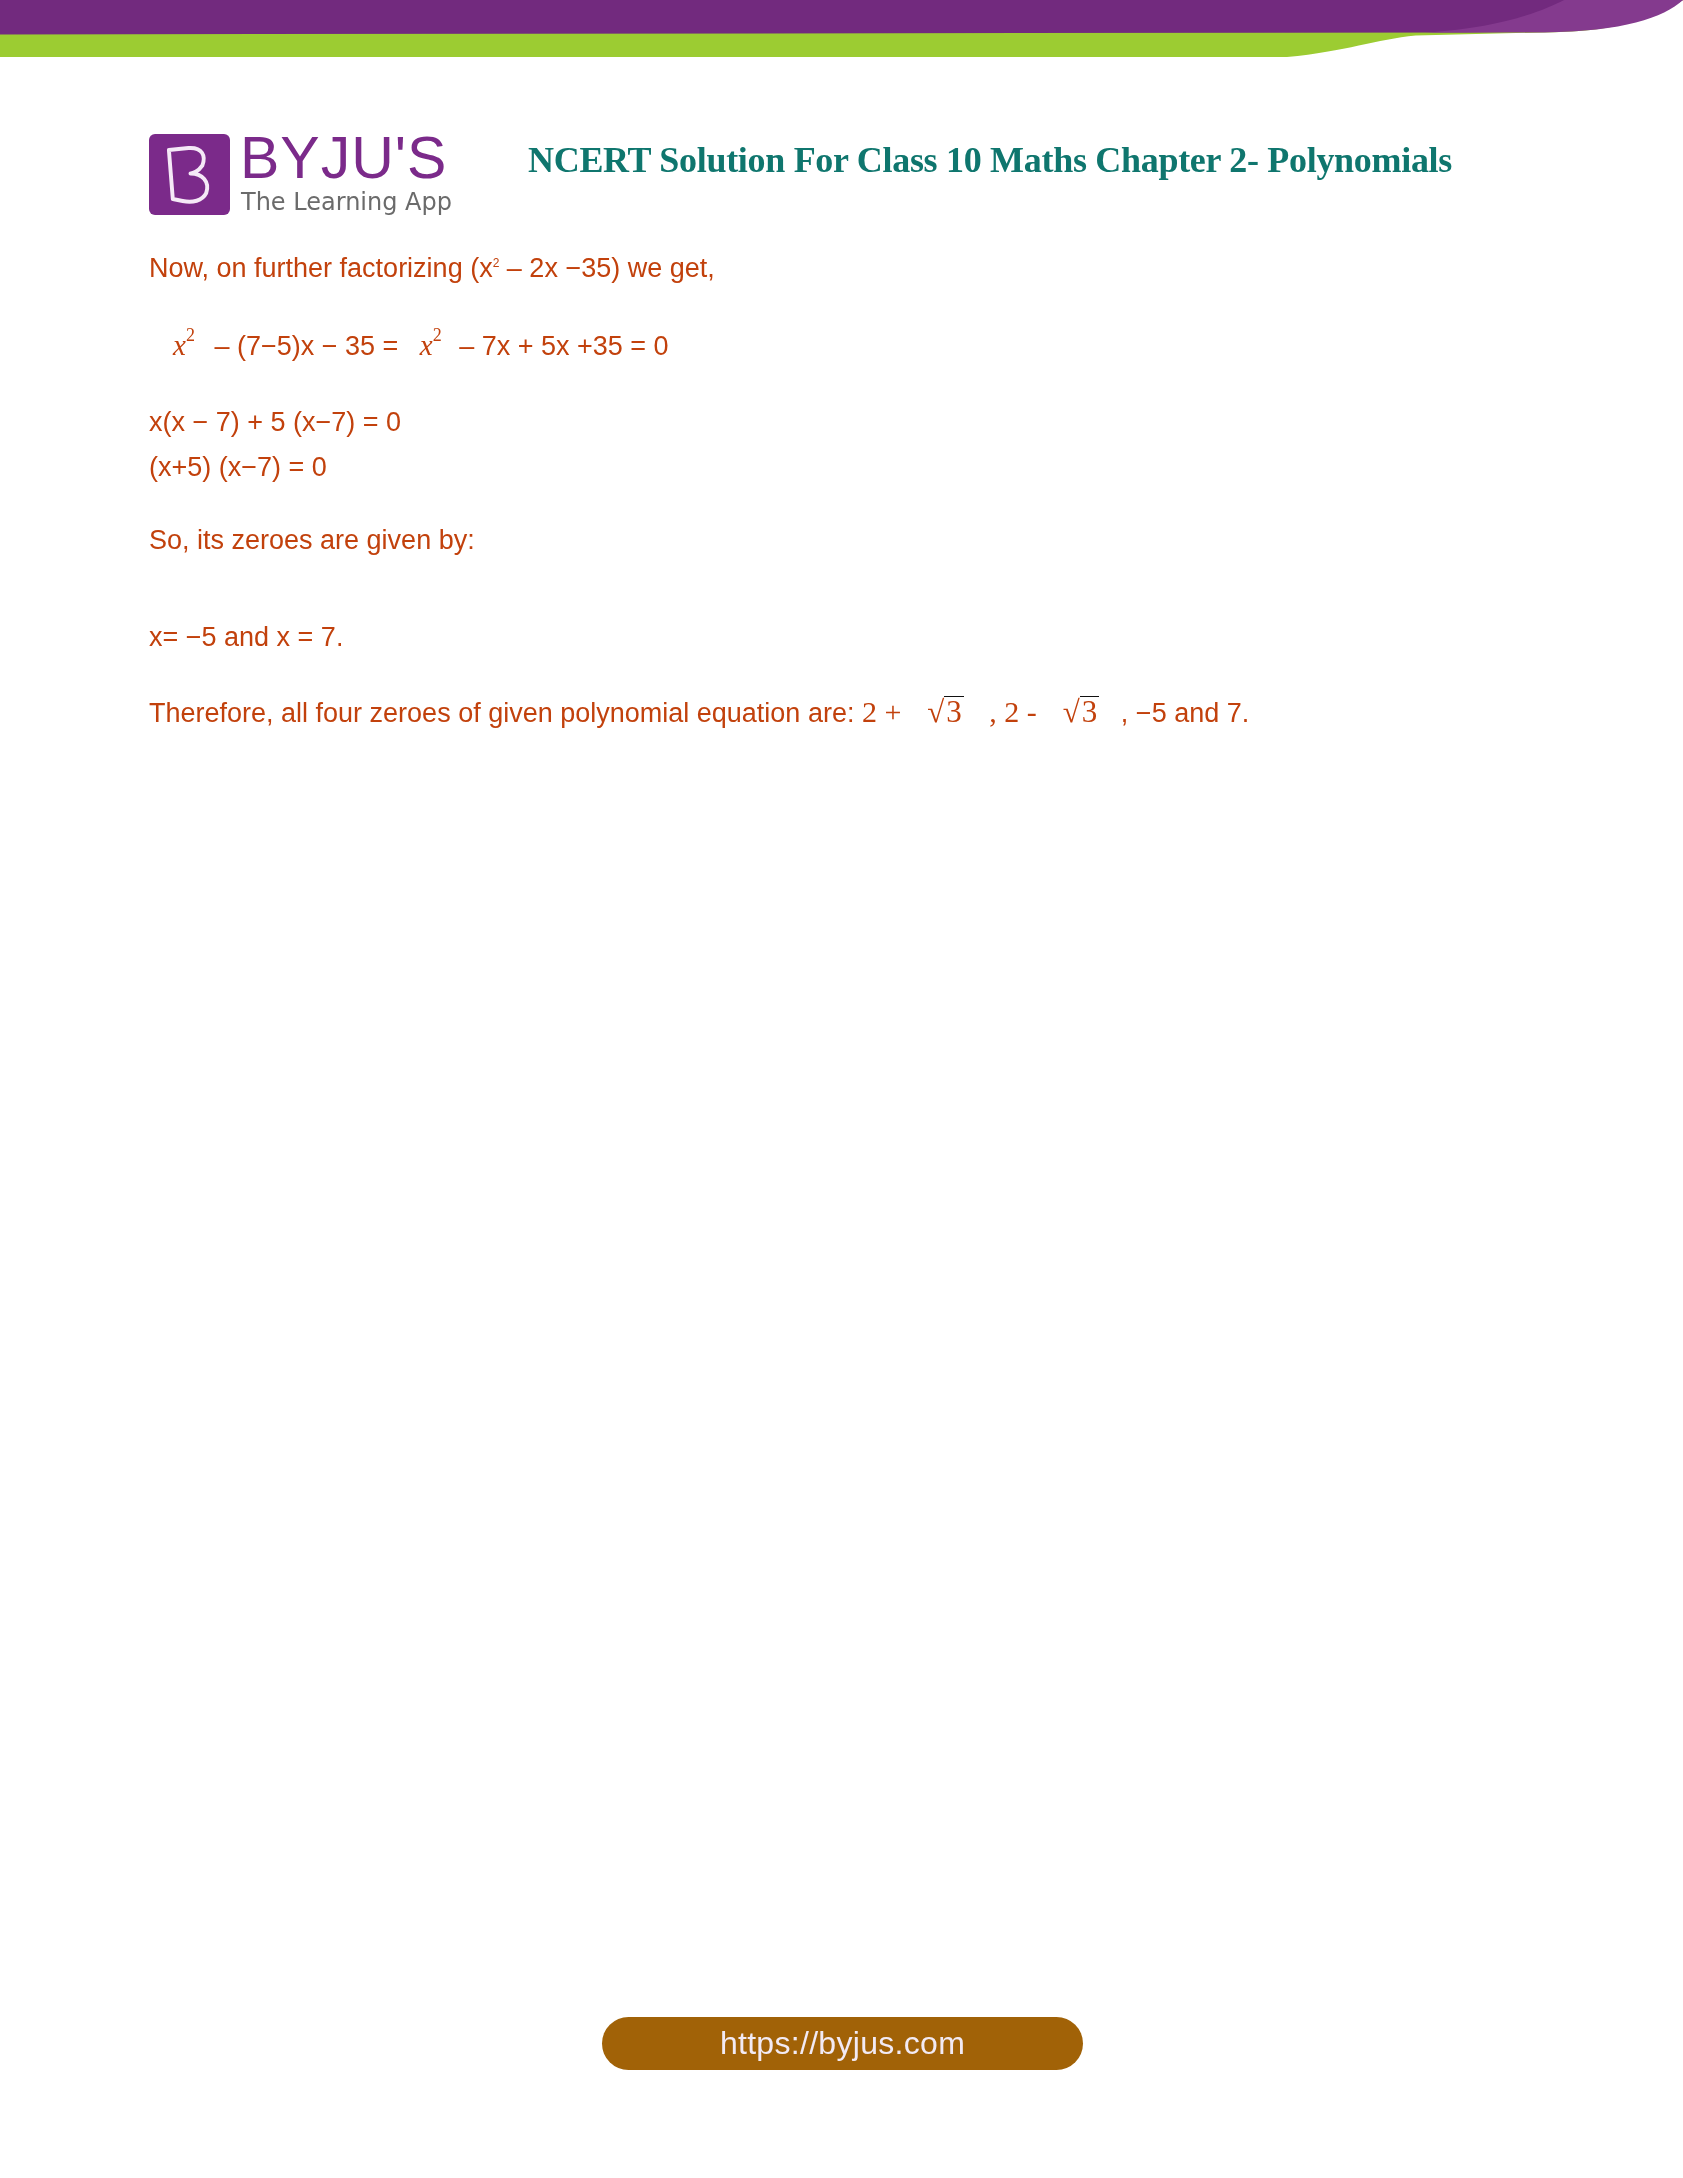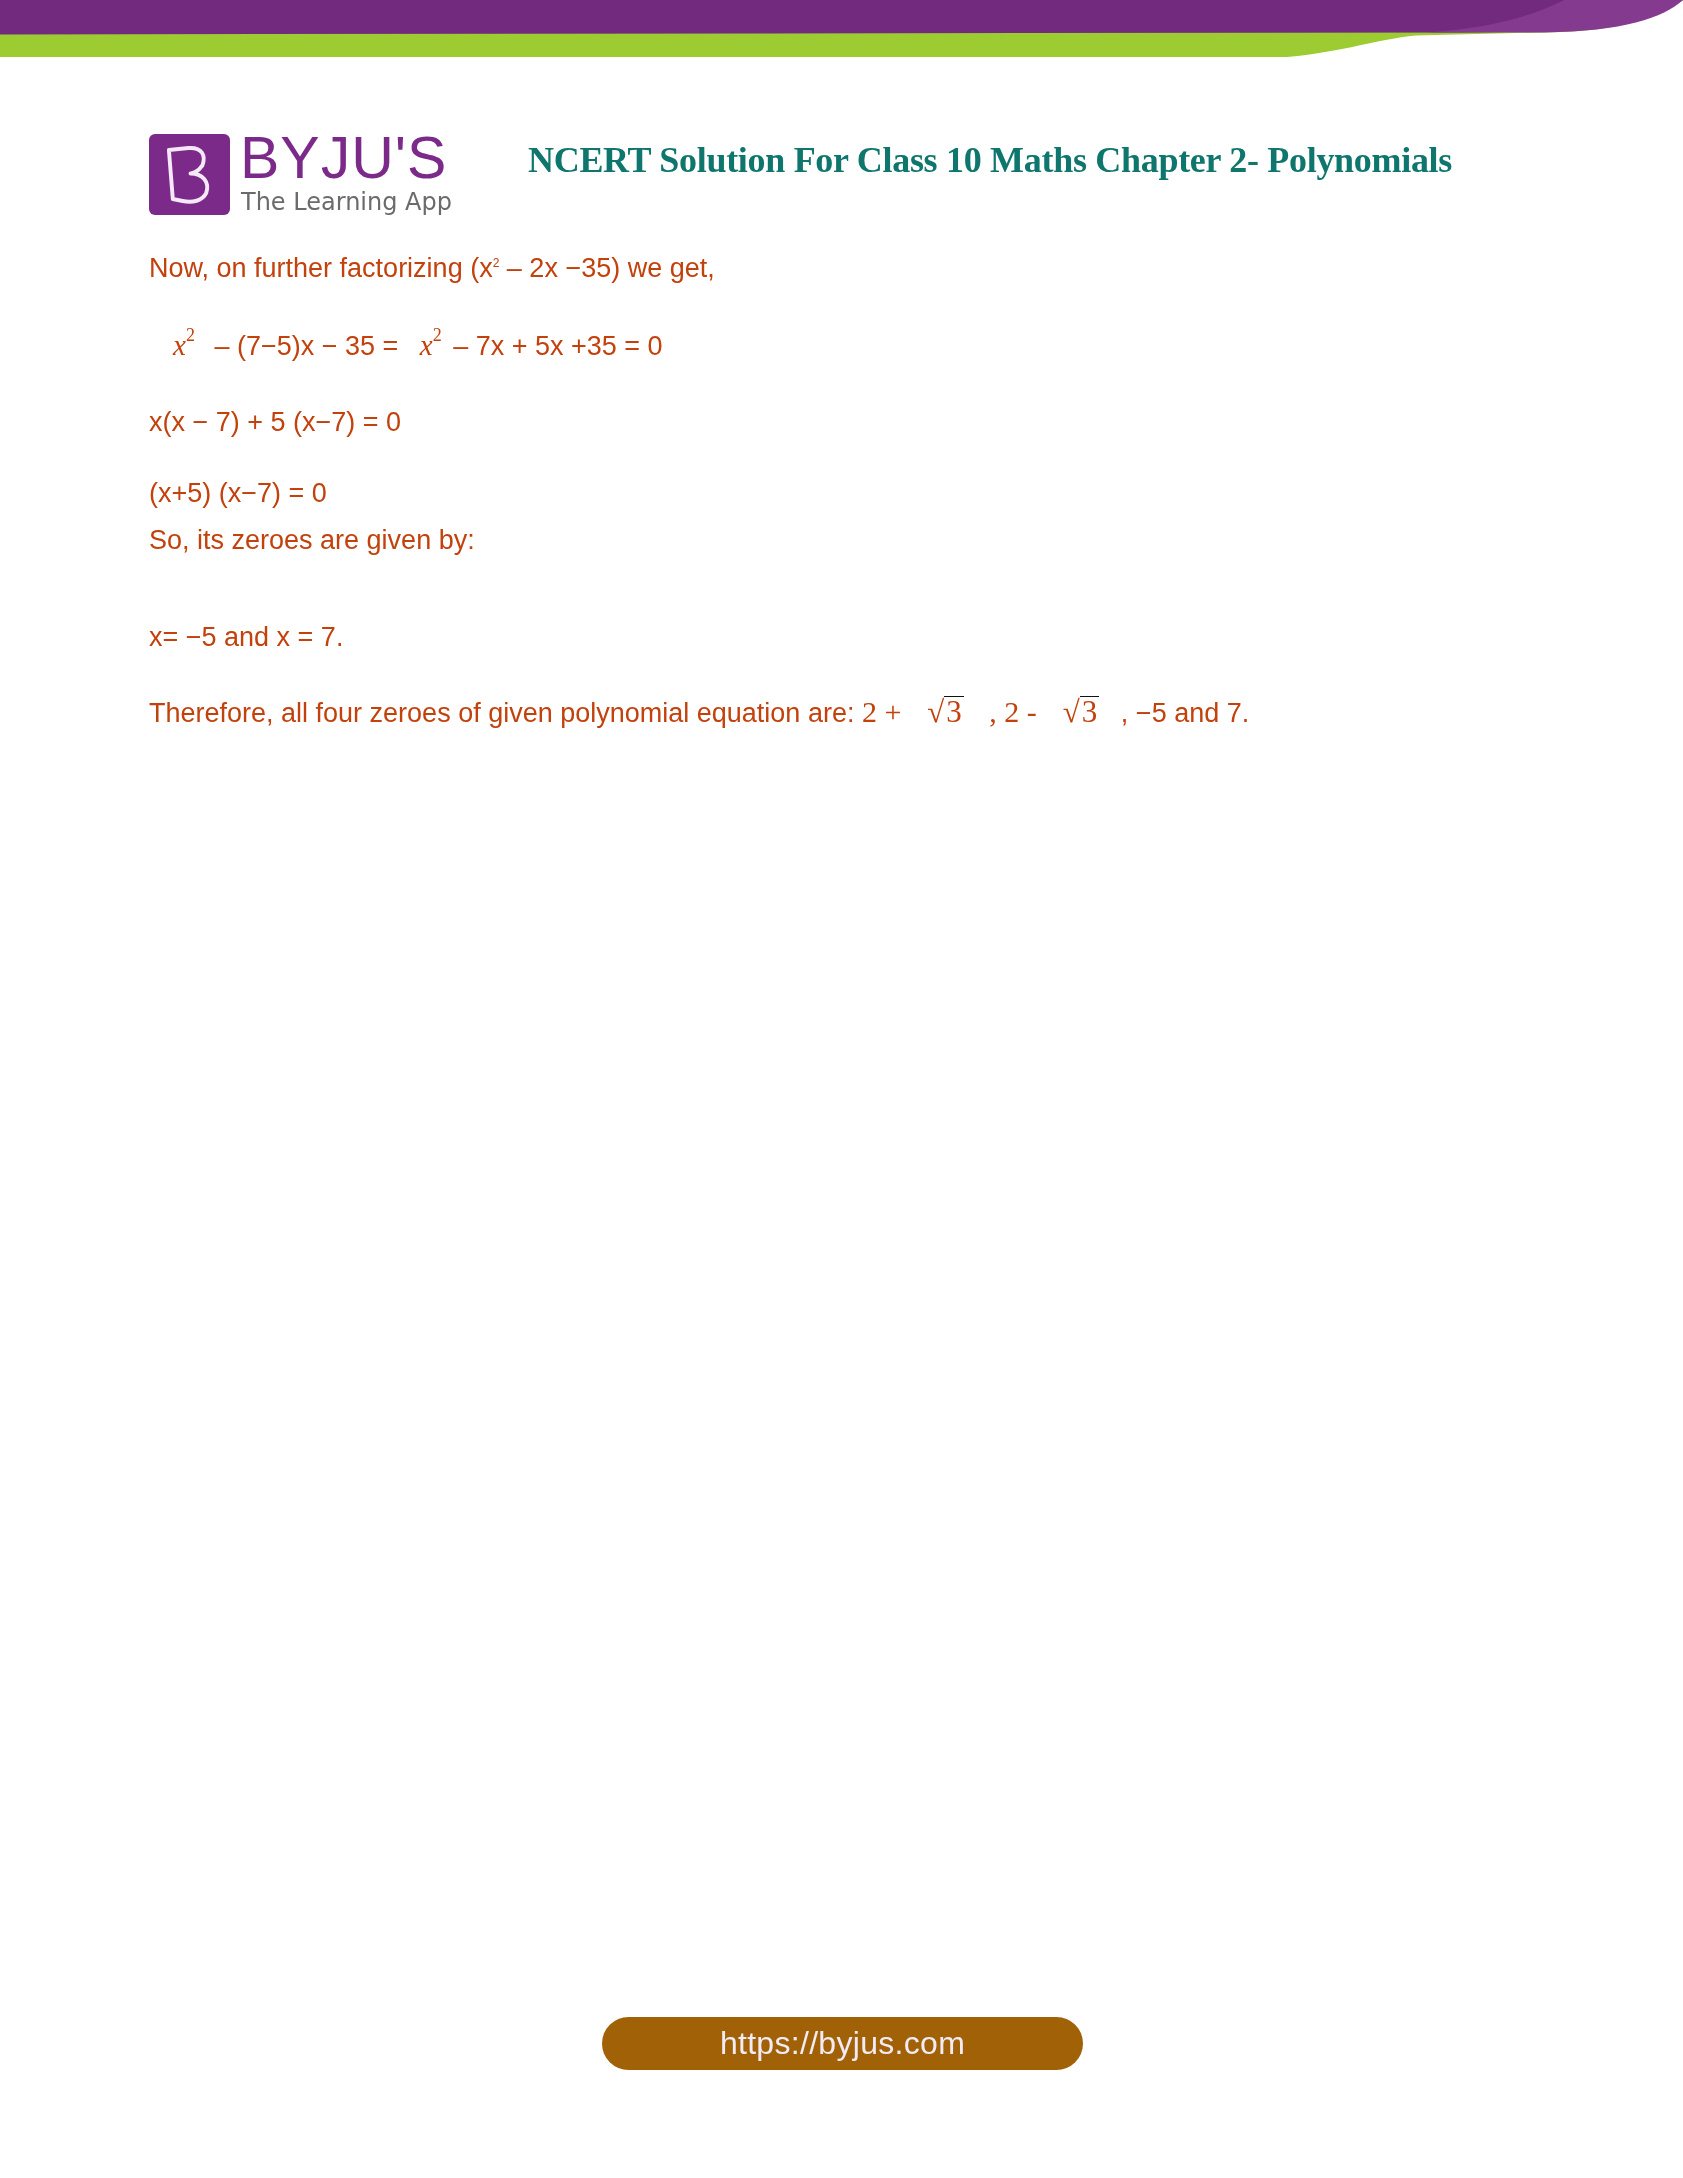--- a/index.html
+++ b/index.html
@@ -40,25 +40,25 @@
   <div class="logo-tag">The Learning App</div>
 </div>
 
 <div class="doc-title">NCERT Solution For Class 10 Maths Chapter 2- Polynomials</div>
 
 <div class="line" style="top:252px;">
   <span>Now, on further factorizing (x</span><span class="sup-small">2</span><span> – 2x −35) we get,</span>
 </div>
 
 <div class="line" style="top:329px; left:173px;">
-  <span class="math-x">x</span><span class="sup">2</span><span style="margin-left:12px;"> – (7−5)x − 35 = </span><span style="margin-left:14px;" class="math-x">x</span><span class="sup">2</span><span style="margin-left:4px;"> – 7x + 5x +35 = 0</span>
+  <span class="math-x">x</span><span class="sup">2</span><span style="margin-left:12px;"> – (7−5)x − 35 = </span><span style="margin-left:14px;" class="math-x">x</span><span class="sup">2</span><span style="margin-left:10px;"> – 7x + 5x +35 = 0</span>
 </div>
 
 <div class="line" style="top:406px;">x(x − 7) + 5 (x−7) = 0</div>
-<div class="line" style="top:477px;">(x+5) (x−7) = 0</div>
+<div class="line" style="top:451px;">(x+5) (x−7) = 0</div>
 <div class="line" style="top:524px;">So, its zeroes are given by:</div>
 <div class="line" style="top:621px;">x= −5 and x = 7.</div>
 
 <div class="line" style="top:696px;">
   <span>Therefore, all four zeroes of given polynomial equation are: </span><span class="serif">2 +</span><span class="sqrt" style="margin-left:26px;">√<span class="rad">3</span></span><span style="margin-left:18px;" class="serif"> , </span><span class="serif">2 -</span><span class="sqrt" style="margin-left:26px;">√<span class="rad">3</span></span><span style="margin-left:14px;"> , −5 and 7.</span>
 </div>
 
 <div class="footer-pill">
   <a class="footer-link">https://byjus.com</a>
 </div>

